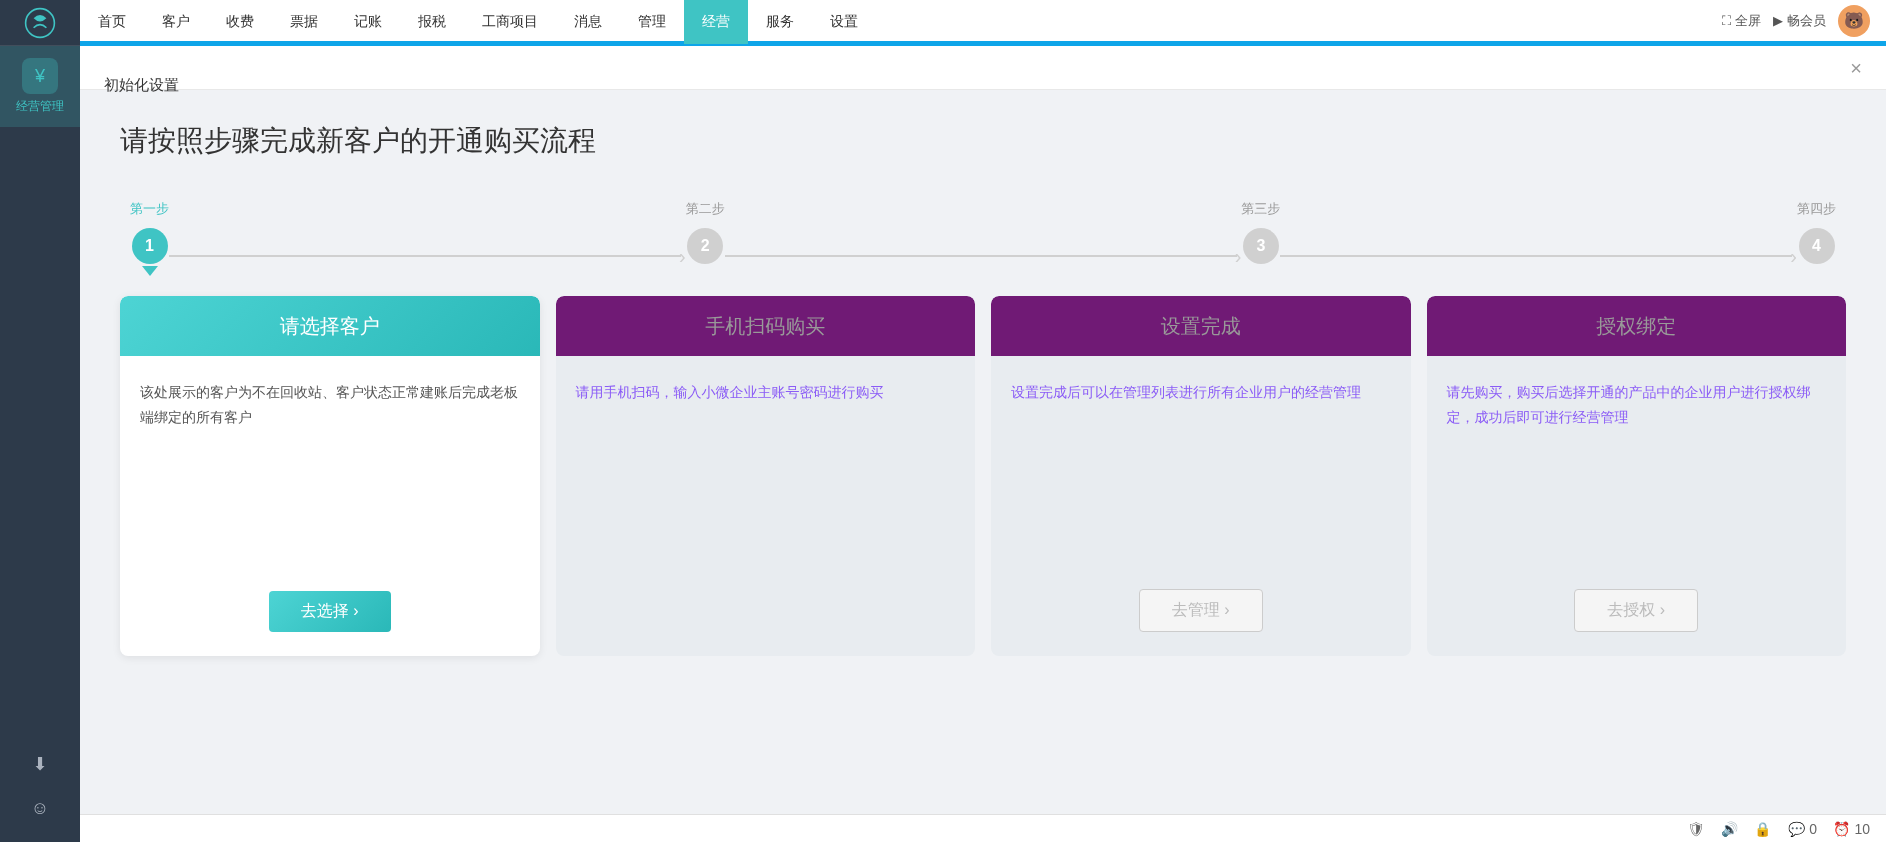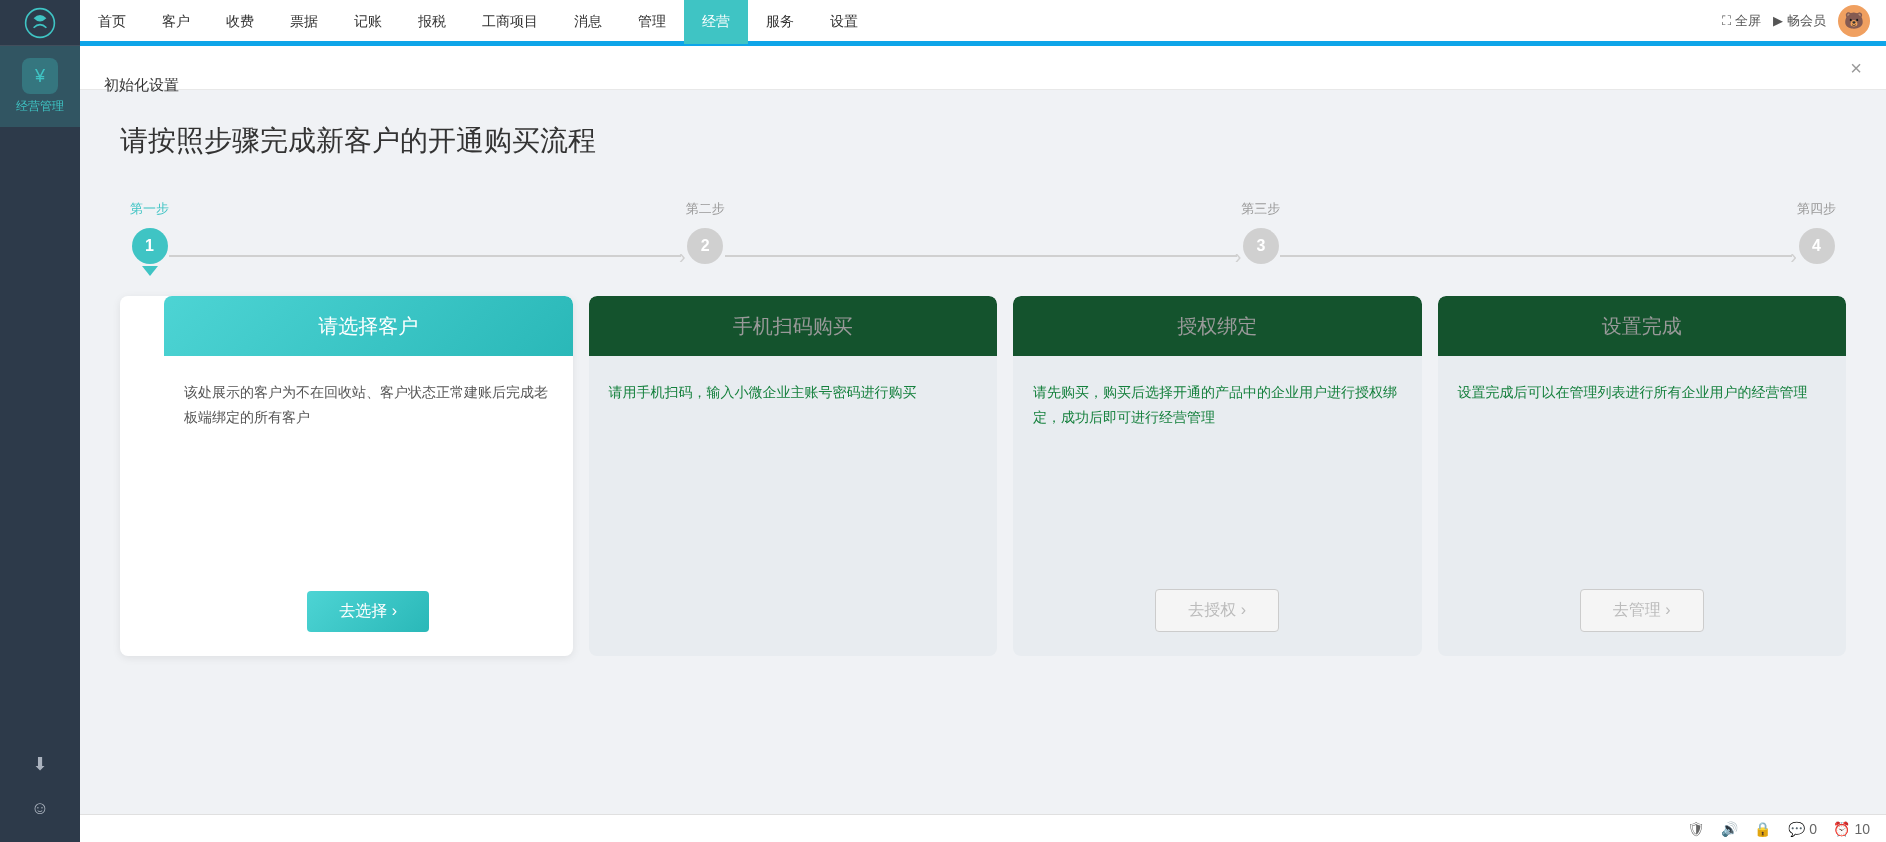--- a/index.html
+++ b/index.html
@@ -85,32 +85,32 @@
 
     
     .cards-container {
       display: flex; gap: 16px; margin-top: 20px;
     }
 
     .step-card {
       flex: 1; background: #e8ecf0; border-radius: 8px; overflow: hidden;
       display: flex; flex-direction: column; min-height: 360px;
     }
-    .step-card.active { background: #fff; box-shadow: 0 2px 8px rgba(0,0,0,0.08); padding-left: 44px; }
+    .step-card.active { background: #fff; box-shadow: 0 2px 8px rgba(0,0,0,0.08); }
 
     .card-header {
       height: 60px; display: flex; align-items: center; justify-content: center;
-      font-size: 20px; color: #999; background: #14532d; border-radius: 8px 8px 0 0;
+      font-size: 20px; color: #999; background: #701a75; border-radius: 8px 8px 0 0;
     }
     .card-header.active {
       background: linear-gradient(135deg, #4dd4d4, #2ab8b8);
       color: #fff;
     }
 
-    .card-body { padding: 24px 20px; flex: 1; color: #15803d; font-size: 14px; line-height: 1.8; }
+    .card-body { padding: 24px 20px; flex: 1; color: #8b5cf6; font-size: 14px; line-height: 1.8; }
     .card-body.active { color: #555; }
 
     .card-footer { padding: 16px 20px 24px; display: flex; justify-content: center; }
 
     .action-btn {
       padding: 10px 32px; border-radius: 4px; font-size: 16px; cursor: pointer;
       border: 1px solid #ccc; background: #fff; color: #999;
       display: flex; align-items: flex-start; gap: 6px;
     }
     .action-btn.active {
@@ -285,42 +285,42 @@
         </div>
         <div class="card-body">
           <span>请用手机扫码，输入小微企业主账号密码进行购买</span>
         </div>
         <div class="card-footer">
         </div>
       </div>
 
       <div class="step-card">
         <div class="card-header">
+          <span>设置完成</span>
+        </div>
+        <div class="card-body">
+          <span>设置完成后可以在管理列表进行所有企业用户的经营管理</span>
+        </div>
+        <div class="card-footer">
+          <button class="action-btn disabled">
+            <span>去管理 ›</span>
+          </button>
+        </div>
+      </div>
+
+      <div class="step-card">
+        <div class="card-header">
           <span>授权绑定</span>
         </div>
         <div class="card-body">
           <span>请先购买，购买后选择开通的产品中的企业用户进行授权绑定，成功后即可进行经营管理</span>
         </div>
         <div class="card-footer">
           <button class="action-btn disabled">
             <span>去授权 ›</span>
-          </button>
-        </div>
-      </div>
-
-      <div class="step-card">
-        <div class="card-header">
-          <span>设置完成</span>
-        </div>
-        <div class="card-body">
-          <span>设置完成后可以在管理列表进行所有企业用户的经营管理</span>
-        </div>
-        <div class="card-footer">
-          <button class="action-btn disabled">
-            <span>去管理 ›</span>
           </button>
         </div>
       </div>
     </div>
   </div>
 </div>
 
 <div class="status-bar">
   <span class="play-btn">▶</span>
   <span class="status-text">完成</span>

